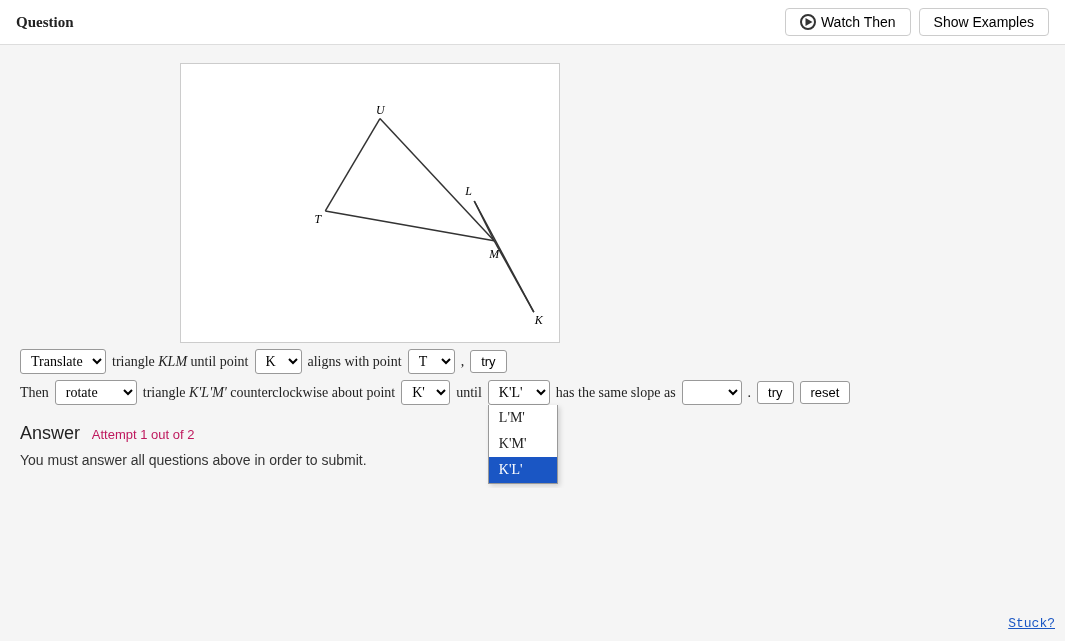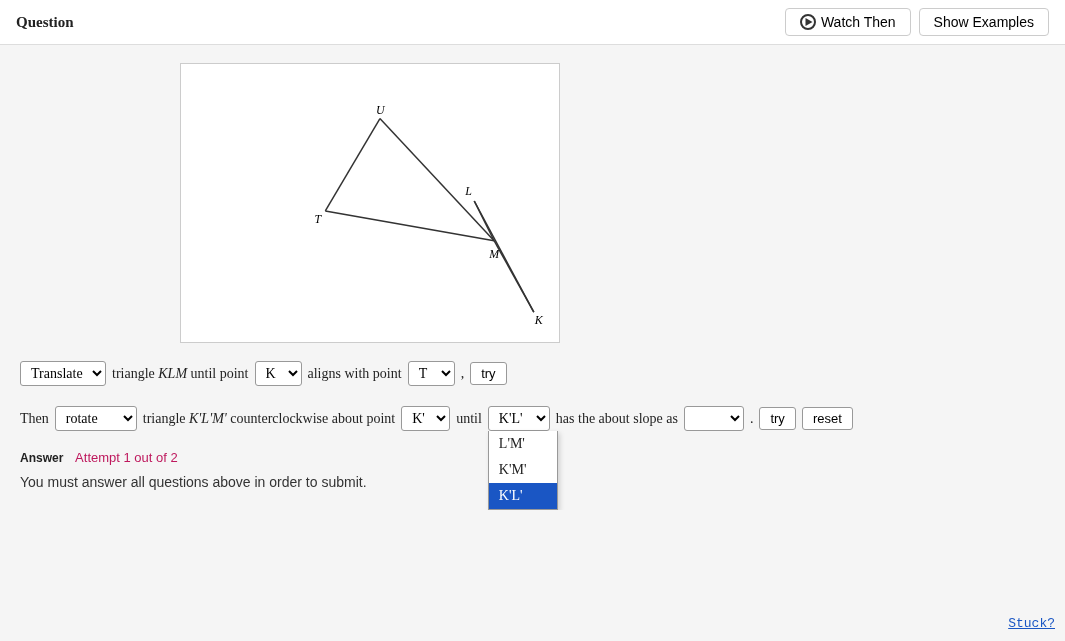--- a/index.html
+++ b/index.html
@@ -50,24 +50,24 @@
     .graph-container {
       border: 1px solid #ccc;
       background: #fff;
       width: 380px;
       height: 280px;
       margin-left: 160px;
       position: relative;
       overflow: hidden;
     }
     .controls-area {
-      margin-top: 18px;
+      margin-top: 6px;
       display: flex;
       flex-direction: column;
-      gap: 20px;
+      gap: 6px;
       justify-content: flex-end;
     }
     .control-row {
       display: flex;
       align-items: center;
       gap: 6px;
       flex-wrap: wrap;
     }
     .dropdown-select {
       border: 1px solid #999;
@@ -123,23 +123,23 @@
       cursor: pointer;
     }
     .dropdown-menu-item.selected {
       background: #1a56c4;
       color: #fff;
     }
     .answer-section {
       margin-top: 18px;
     }
     .answer-label {
-      font-size: 12px;
-      font-family: Arial, sans-serif;
-      font-weight: bold;
+      font-size: 18px;
+      font-family: Arial, sans-serif;
+      font-weight: normal;
     }
     .attempt-label {
       font-size: 13px;
       font-family: Arial, sans-serif;
       color: #be185d;
       margin-left: 8px;
     }
     .submit-text {
       font-size: 14px;
       font-family: Arial, sans-serif;
@@ -271,21 +271,21 @@
           <option>K'M'</option>
         </select>
         
         <div class="dropdown-menu">
           <div class="dropdown-menu-item">L'M'</div>
           <div class="dropdown-menu-item">K'M'</div>
           <div class="dropdown-menu-item selected">K'L'</div>
         </div>
       </div>
 
-      <span class="static-text">has the about slope as</span>
+      <span class="static-text">has the same slope as</span>
       <select class="dropdown-select" style="min-width:60px;">
         <option></option>
         <option>TU</option>
         <option>TM</option>
         <option>UM</option>
       </select>
       <span class="static-text">.</span>
       <button class="try-btn">try</button>
       <button class="reset-btn">reset</button>
     </div>

